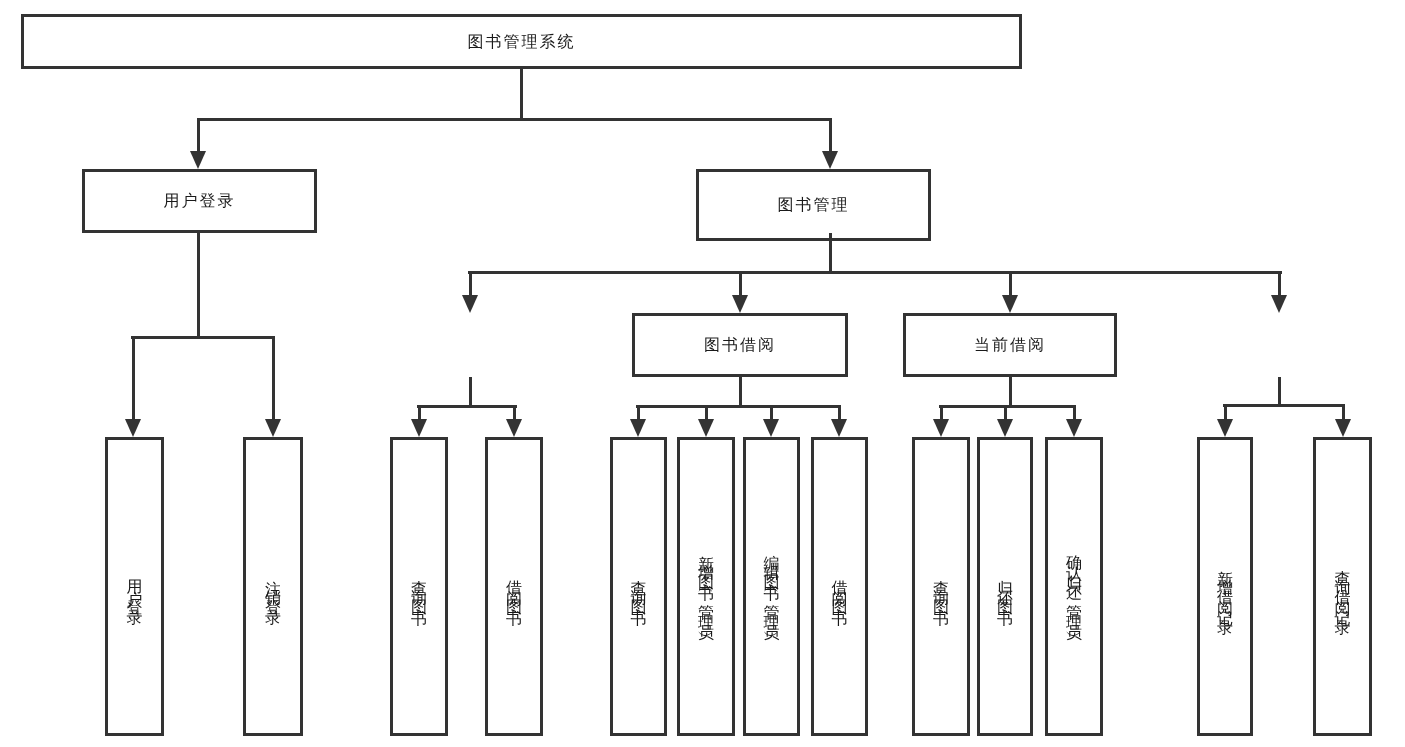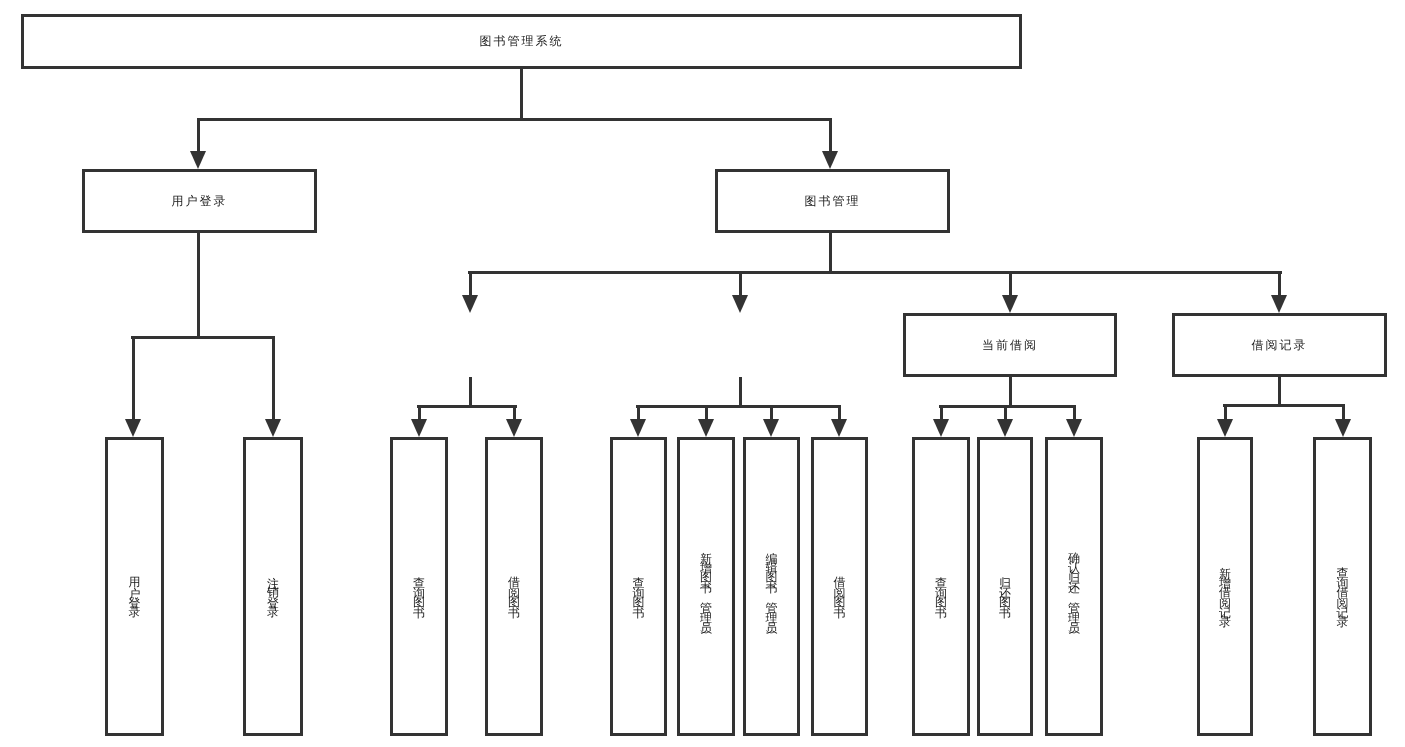--- a/index.html
+++ b/index.html
@@ -6,21 +6,21 @@
   .stage {
     position:relative; width:1405px; height:747px; background:#ffffff;
     font-family:"DejaVu Sans","Liberation Sans",sans-serif; color:#1a1a1a;
     overflow:hidden;
   }
   .box {
     position:absolute; box-sizing:border-box;
     border:3px solid #333333; background:#ffffff;
     display:flex; align-items:center; justify-content:center;
   }
-  .lbl { font-size:12px; letter-spacing:2px; white-space:nowrap; line-height:1.2; }
+  .lbl { font-size:16px; letter-spacing:2px; white-space:nowrap; line-height:1.2; }
   .box.v .lbl {
     writing-mode:vertical-rl; letter-spacing:10px; line-height:1;
     white-space:normal;
   }
   .hl, .vl { position:absolute; background:#333333; }
   .ar {
     position:absolute; width:0; height:0;
     border-left:8px solid transparent; border-right:8px solid transparent;
     border-top:18px solid #333333;
   }
@@ -41,21 +41,21 @@
   <div class="vl" style="left:520px;top:69px;width:3px;height:51px;"></div>
   <div class="hl" style="left:197px;top:118px;width:634px;height:3px;"></div>
   <div class="vl" style="left:197px;top:118px;width:3px;height:34px;"></div>
   <div class="ar" style="left:190px;top:151px;"></div>
   <div class="vl" style="left:829px;top:118px;width:3px;height:34px;"></div>
   <div class="ar" style="left:822px;top:151px;"></div>
 
   <div class="box" style="left:82px;top:169px;width:235px;height:64px;">
     <span class="lbl">用户登录</span>
   </div>
-  <div class="box" style="left:715px;top:169px;width:235px;height:64px;">
+  <div class="box" style="left:696px;top:169px;width:235px;height:72px;">
     <span class="lbl">图书管理</span>
   </div>
 
   <div class="vl" style="left:197px;top:233px;width:3px;height:103px;"></div>
   <div class="hl" style="left:131px;top:336px;width:144px;height:3px;"></div>
   <div class="vl" style="left:132px;top:336px;width:3px;height:83px;"></div>
   <div class="ar" style="left:125px;top:419px;"></div>
   <div class="vl" style="left:272px;top:336px;width:3px;height:83px;"></div>
   <div class="ar" style="left:265px;top:419px;"></div>
 
@@ -63,25 +63,25 @@
   <div class="hl" style="left:468px;top:271px;width:814px;height:3px;"></div>
   <div class="vl" style="left:469px;top:271px;width:3px;height:24px;"></div>
   <div class="ar" style="left:462px;top:295px;"></div>
   <div class="vl" style="left:739px;top:271px;width:3px;height:24px;"></div>
   <div class="ar" style="left:732px;top:295px;"></div>
   <div class="vl" style="left:1009px;top:271px;width:3px;height:24px;"></div>
   <div class="ar" style="left:1002px;top:295px;"></div>
   <div class="vl" style="left:1278px;top:271px;width:3px;height:24px;"></div>
   <div class="ar" style="left:1271px;top:295px;"></div>
 
+  <div class="box" style="left:632px;top:313px;width:216px;height:64px;">
+    <span class="lbl">图书借阅</span>
+  </div>
   <div class="box" style="left:903px;top:313px;width:214px;height:64px;">
     <span class="lbl">当前借阅</span>
-  </div>
-  <div class="box" style="left:1172px;top:313px;width:215px;height:64px;">
-    <span class="lbl">借阅记录</span>
   </div>
 
   <div class="vl" style="left:469px;top:377px;width:3px;height:31px;"></div>
   <div class="hl" style="left:417px;top:405px;width:100px;height:3px;"></div>
   <div class="vl" style="left:418px;top:405px;width:3px;height:14px;"></div>
   <div class="ar" style="left:411px;top:419px;"></div>
   <div class="vl" style="left:513px;top:405px;width:3px;height:14px;"></div>
   <div class="ar" style="left:506px;top:419px;"></div>
 
   <div class="vl" style="left:739px;top:377px;width:3px;height:31px;"></div>

